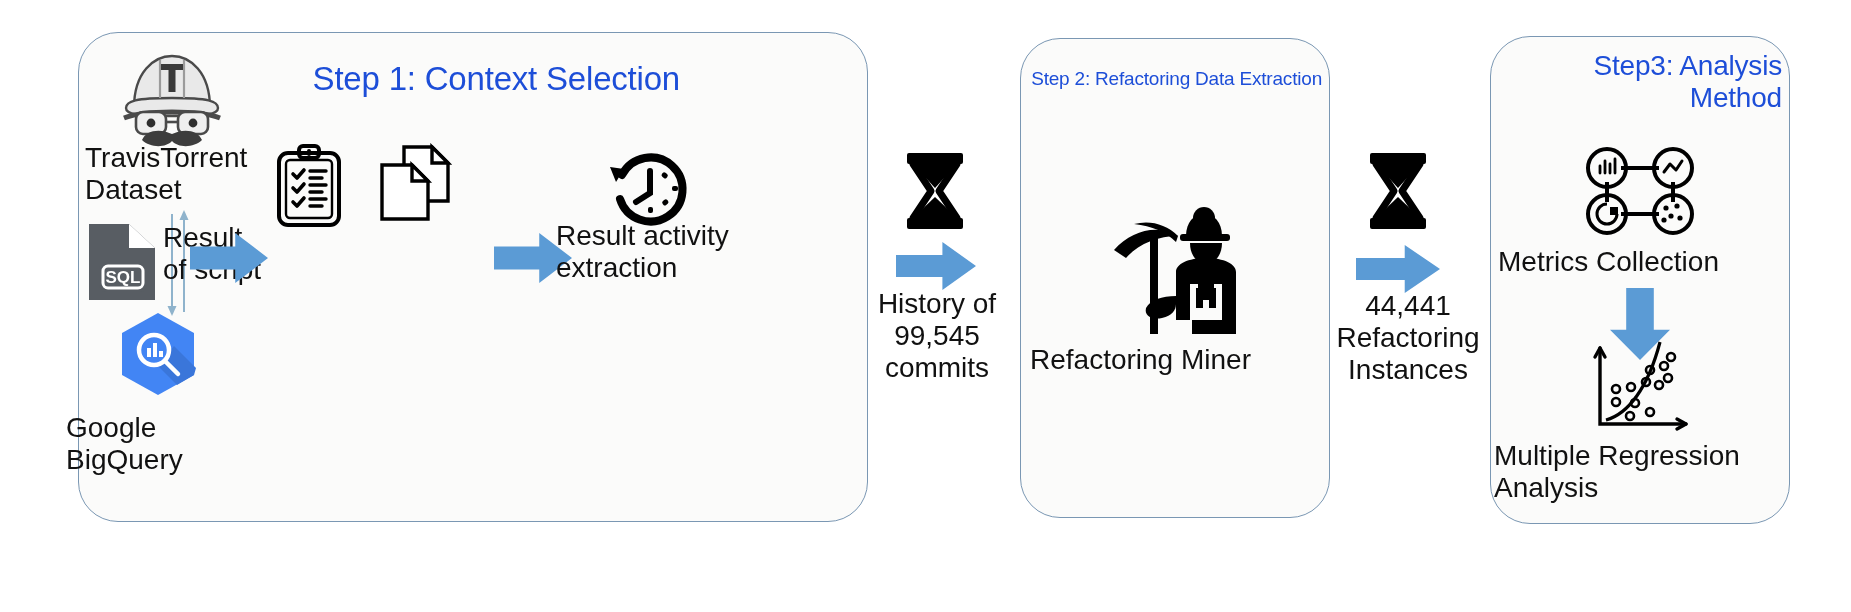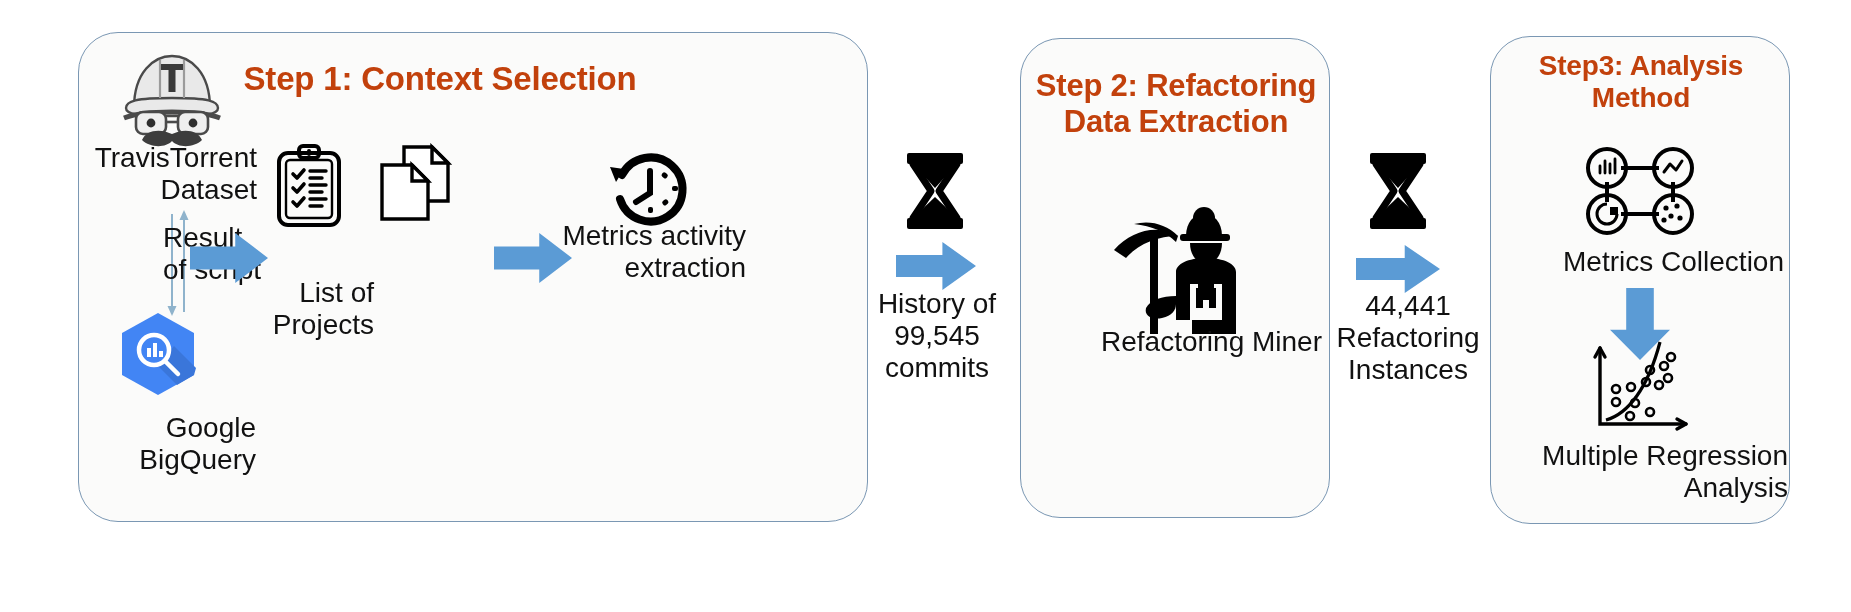--- a/index.html
+++ b/index.html
@@ -16,33 +16,33 @@
     border:1.6px solid #7a97b3;
     border-radius:40px;
     box-sizing:border-box;
   }
   #panel-1{left:78px;  top:32px;  width:790px;  height:490px;}
   #panel-2{left:1020px;top:38px;  width:310px;  height:480px;}
   #panel-3{left:1490px;top:36px;  width:300px;  height:488px;}
 
   .panel-title{
     position:absolute;
-    font-weight:bold;
-    color:#c2410c;
-    text-align:center;
+    font-weight:normal;
+    color:#1d4ed8;
+    text-align:right;
     line-height:1.16;
     letter-spacing:-0.2px;
   }
   #title-1{left:200px;top:60px;width:480px;font-size:33px;}
-  #title-2{left:1030px;top:68px;width:292px;font-size:31px;}
+  #title-2{left:1030px;top:68px;width:292px;font-size:19px;}
   #title-3{left:1500px;top:50px;width:282px;font-size:28px;}
 
   .lbl{
     position:absolute;
-    text-align:right;
+    text-align:left;
     font-size:28px;
     line-height:1.14;
     color:#111;
     white-space:pre-line;
   }
 
   
   .arrow-r{
     position:absolute;
     background:#5b9bd5;
@@ -99,20 +99,29 @@
       <circle cx="31" cy="75" r="4.4" fill="#2e2e2e"></circle>
       <circle cx="73" cy="75" r="4.4" fill="#2e2e2e"></circle>
 
       <path d="M52 86 C40 80 26 82 22 92 C30 100 46 100 52 93 C58 100 74 100 82 92 C78 82 64 80 52 86 Z" fill="#3d3d3d"></path>
     </svg>
   </div>
 
   <div class="lbl" style="left:85px;top:142px;width:172px;">TravisTorrent
 Dataset</div>
 
+  <div class="icon" id="ic-sql" style="left:85px;top:222px;width:74px;height:80px;">
+    <svg width="74" height="80" viewBox="0 0 74 80">
+      <path d="M4 2 H44 L70 26 V78 H4 Z" fill="#585d63"></path>
+      <path d="M44 2 L70 26 H44 Z" fill="#ffffff"></path>
+      <rect x="14" y="40" width="48" height="30" rx="7" fill="#585d63"></rect>
+      <rect x="18" y="44" width="40" height="22" rx="5" fill="none" stroke="#ffffff" stroke-width="3"></rect>
+      <text x="38" y="61" font-family="'Liberation Sans',sans-serif" font-size="17" font-weight="bold" fill="#ffffff" text-anchor="middle">SQL</text>
+    </svg>
+  </div>
 
   <div class="thin-arrows" style="left:164px;top:208px;width:28px;height:112px;">
     <svg width="28" height="112" viewBox="0 0 28 112">
       <g stroke="#8fb3cc" stroke-width="2" fill="none">
         <line x1="8" y1="6" x2="8" y2="104"></line>
         <line x1="20" y1="6" x2="20" y2="104"></line>
       </g>
       <path d="M8 108 L3.5 98 L12.5 98 Z" fill="#8fb3cc"></path>
       <path d="M20 2 L15.5 12 L24.5 12 Z" fill="#8fb3cc"></path>
     </svg>
@@ -156,22 +165,20 @@
         <line x1="36" y1="28" x2="52" y2="28"></line>
           <line x1="36" y1="35" x2="48" y2="35"></line>
         <line x1="36" y1="42" x2="52" y2="42"></line>
           <line x1="36" y1="49" x2="48" y2="49"></line>
         <line x1="36" y1="56" x2="52" y2="56"></line>
           <line x1="36" y1="63" x2="48" y2="63"></line>
       </g>
     </svg>
   </div>
 
-  <div class="lbl" style="left:244px;top:277px;width:130px;">List of
-Projects</div>
 
   <div class="arrow-r" style="left:190px;top:233px;width:78px;height:50px;"></div>
 
   <div class="icon" id="ic-docs" style="left:378px;top:143px;width:74px;height:80px;">
     <svg width="74" height="80" viewBox="0 0 74 80">
       <g fill="#ffffff" stroke="#000000" stroke-width="3.4">
         <path d="M26 4 H54 L70 20 V58 H26 Z"></path>
         <path d="M4 22 H34 L50 38 V76 H4 Z"></path>
       </g>
       <path d="M54 4 L70 20 H54 Z" fill="#ffffff" stroke="#000000" stroke-width="3.4"></path>
@@ -191,21 +198,21 @@
       </g>
       <g fill="#000">
         <rect x="58" y="28" width="6" height="5" rx="2" transform="rotate(40 61 30)"></rect>
         <rect x="68" y="41" width="6" height="5" rx="2"></rect>
         <rect x="58" y="55" width="6" height="5" rx="2" transform="rotate(-40 61 57)"></rect>
         <rect x="44" y="62" width="5" height="6" rx="2"></rect>
       </g>
     </svg>
   </div>
 
-  <div class="lbl" style="left:556px;top:220px;width:190px;">Metrics activity
+  <div class="lbl" style="left:556px;top:220px;width:190px;">Result activity
 extraction</div>
 
   <div class="icon" style="left:903px;top:152px;width:64px;height:78px;">
     <svg width="64" height="78" viewBox="0 0 64 78">
       <rect x="4" y="1" width="56" height="11" rx="2" fill="#000"></rect>
       <rect x="4" y="66" width="56" height="11" rx="2" fill="#000"></rect>
       <path d="M10 12 H54 L36 39 L54 66 H10 L28 39 Z" fill="none" stroke="#000" stroke-width="7" stroke-linejoin="round"></path>
       <path d="M12 14 H52 L32 36 Z" fill="#000"></path>
       <path d="M12 64 H52 L32 45 Z" fill="#000"></path>
     </svg>
@@ -240,21 +247,21 @@
                L104 88 L104 104 L88 104 L88 88 L80 88 L80 124 L66 124 Z" fill="#000"></path>
       <rect x="86" y="92" width="7" height="20" fill="#000"></rect>
       <rect x="99" y="92" width="7" height="20" fill="#000"></rect>
 
       <path d="M66 100 C52 100 40 104 36 112 C34 120 42 124 52 122 C62 120 66 114 66 108 Z" fill="#000"></path>
 
       <rect x="82" y="124" width="44" height="14" fill="#000"></rect>
     </svg>
   </div>
 
-  <div class="lbl" style="left:1030px;top:326px;width:292px;">Refactoring Miner</div>
+  <div class="lbl" style="left:1030px;top:344px;width:292px;">Refactoring Miner</div>
 
   <div class="icon" style="left:1366px;top:152px;width:64px;height:78px;">
     <svg width="64" height="78" viewBox="0 0 64 78">
       <rect x="4" y="1" width="56" height="11" rx="2" fill="#000"></rect>
       <rect x="4" y="66" width="56" height="11" rx="2" fill="#000"></rect>
       <path d="M10 12 H54 L36 39 L54 66 H10 L28 39 Z" fill="none" stroke="#000" stroke-width="7" stroke-linejoin="round"></path>
       <path d="M12 14 H52 L32 36 Z" fill="#000"></path>
       <path d="M12 64 H52 L32 45 Z" fill="#000"></path>
     </svg>
   </div>

